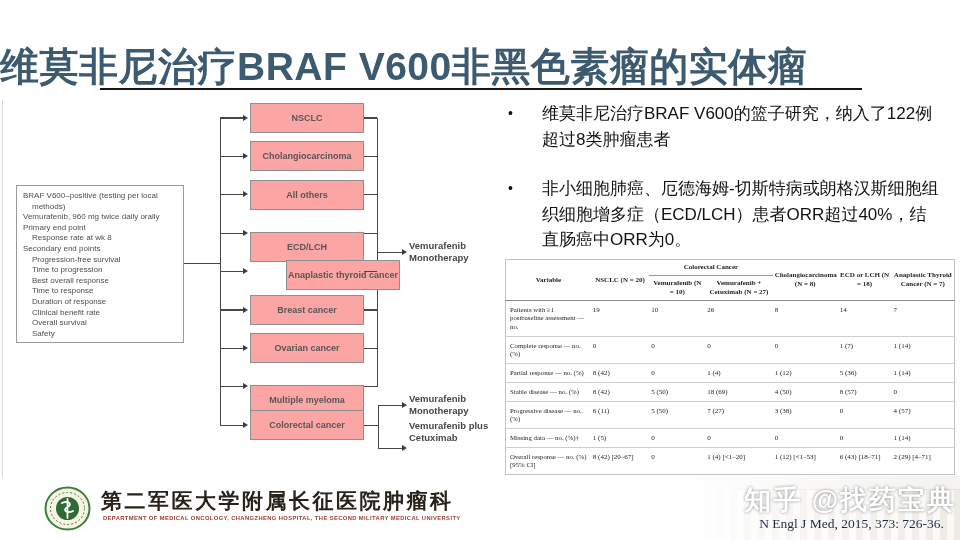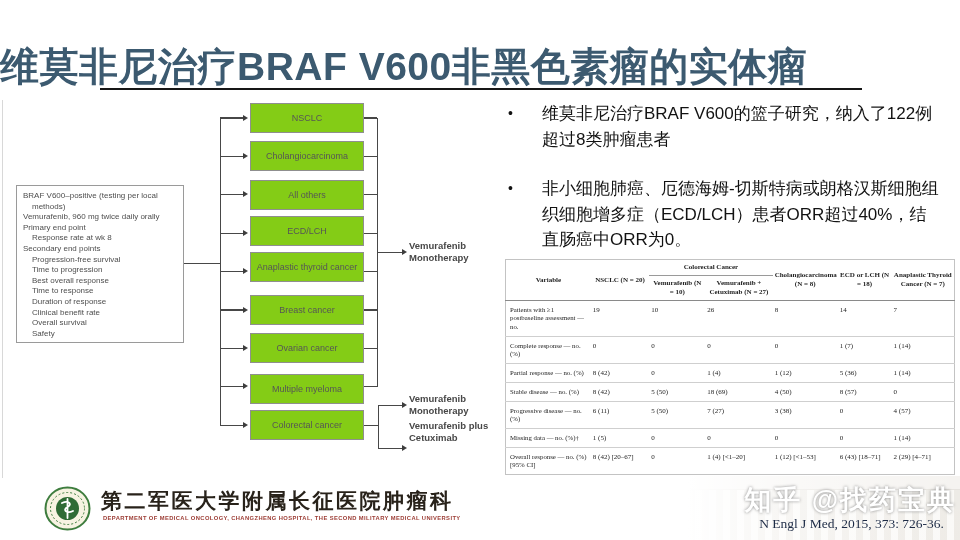--- a/index.html
+++ b/index.html
@@ -12,22 +12,22 @@
   
   .figure-edge{position:absolute;left:2px;top:100px;width:1px;height:378px;background:#d8d8d8;}
   .proto-box{position:absolute;left:16px;top:185px;width:168px;height:158px;box-sizing:border-box;
     border:1.3px solid #9a9a9a;background:#fff;padding:5px 3px 4px 6px;
     font-size:8px;line-height:10.6px;color:#4e4e4e;}
   .proto-line.i1{padding-left:9px;}
   .line{position:absolute;background:#474747;}
   .hline{height:1.2px;}
   .vline{width:1.2px;}
   .tumor-box{position:absolute;left:250px;width:114px;height:30px;box-sizing:border-box;
-    border:1.2px solid #8f8f8f;background:#84cc16;display:flex;align-items:center;justify-content:center;
-    font-size:9px;color:#565656;white-space:nowrap;}
+    border:1.2px solid #8f8f8f;background:#fca5a5;display:flex;align-items:center;justify-content:center;
+    font-size:9px;color:#565656;white-space:nowrap;font-weight:bold;}
   .arrowhead{position:absolute;width:0;height:0;
     border-top:3.4px solid transparent;border-bottom:3.4px solid transparent;border-left:5.6px solid #3d3d3d;}
   .outcome{position:absolute;left:409px;width:80px;font-size:9.5px;font-weight:bold;
     color:#474747;line-height:1.25;}
   
   .bullets{position:absolute;left:508px;top:101px;width:446px;}
   .bullet{display:flex;margin-bottom:24px;color:#121212;}
   .bullet .dot{width:34px;flex:0 0 34px;font-size:14px;padding-top:4px;color:#121212;}
   .bullet .btxt{font-size:17px;line-height:1.5;width:400px;}
   
@@ -106,37 +106,37 @@
       <div class="arrowhead" style="left: 243px; top: 114.6px;"></div>
       <div class="line hline" style="left: 364px; top: 117.4px; width: 13px;"></div>
       <div class="tumor-box" style="top: 141.4px;">Cholangiocarcinoma</div>
       <div class="line hline" style="left: 220px; top: 155.8px; width: 24px;"></div>
       <div class="arrowhead" style="left: 243px; top: 153px;"></div>
       <div class="line hline" style="left: 364px; top: 155.8px; width: 13px;"></div>
       <div class="tumor-box" style="top: 179.8px;">All others</div>
       <div class="line hline" style="left: 220px; top: 194.2px; width: 24px;"></div>
       <div class="arrowhead" style="left: 243px; top: 191.4px;"></div>
       <div class="line hline" style="left: 364px; top: 194.2px; width: 13px;"></div>
-      <div class="tumor-box" style="top: 216px;">ECD/LCH</div>
+      <div class="tumor-box" style="top: 232px;">ECD/LCH</div>
       <div class="line hline" style="left: 220px; top: 232.6px; width: 24px;"></div>
       <div class="arrowhead" style="left: 243px; top: 229.8px;"></div>
       <div class="line hline" style="left: 364px; top: 232.6px; width: 13px;"></div>
-      <div class="tumor-box" style="top: 252px;">Anaplastic thyroid cancer</div>
+      <div class="tumor-box" style="top: 260px; margin-left: 36px;">Anaplastic thyroid cancer</div>
       <div class="line hline" style="left: 220px; top: 271px; width: 24px;"></div>
       <div class="arrowhead" style="left: 243px; top: 268.2px;"></div>
       <div class="line hline" style="left: 364px; top: 271px; width: 13px;"></div>
       <div class="tumor-box" style="top: 295px;">Breast cancer</div>
       <div class="line hline" style="left: 220px; top: 309.4px; width: 24px;"></div>
       <div class="arrowhead" style="left: 243px; top: 306.6px;"></div>
       <div class="line hline" style="left: 364px; top: 309.4px; width: 13px;"></div>
       <div class="tumor-box" style="top: 333.4px;">Ovarian cancer</div>
       <div class="line hline" style="left: 220px; top: 347.8px; width: 24px;"></div>
       <div class="arrowhead" style="left: 243px; top: 345px;"></div>
       <div class="line hline" style="left: 364px; top: 347.8px; width: 13px;"></div>
-      <div class="tumor-box" style="top: 374px;">Multiple myeloma</div>
+      <div class="tumor-box" style="top: 385px;">Multiple myeloma</div>
       <div class="line hline" style="left: 220px; top: 386.2px; width: 24px;"></div>
       <div class="arrowhead" style="left: 243px; top: 383.4px;"></div>
       <div class="line hline" style="left: 364px; top: 386.2px; width: 13px;"></div>
       <div class="tumor-box" style="top: 410.2px;">Colorectal cancer</div>
       <div class="line hline" style="left: 220px; top: 424.6px; width: 24px;"></div>
       <div class="arrowhead" style="left: 243px; top: 421.8px;"></div>
     </div>
 
   <div class="bullets" id="bullet-list">
       <div class="bullet">

